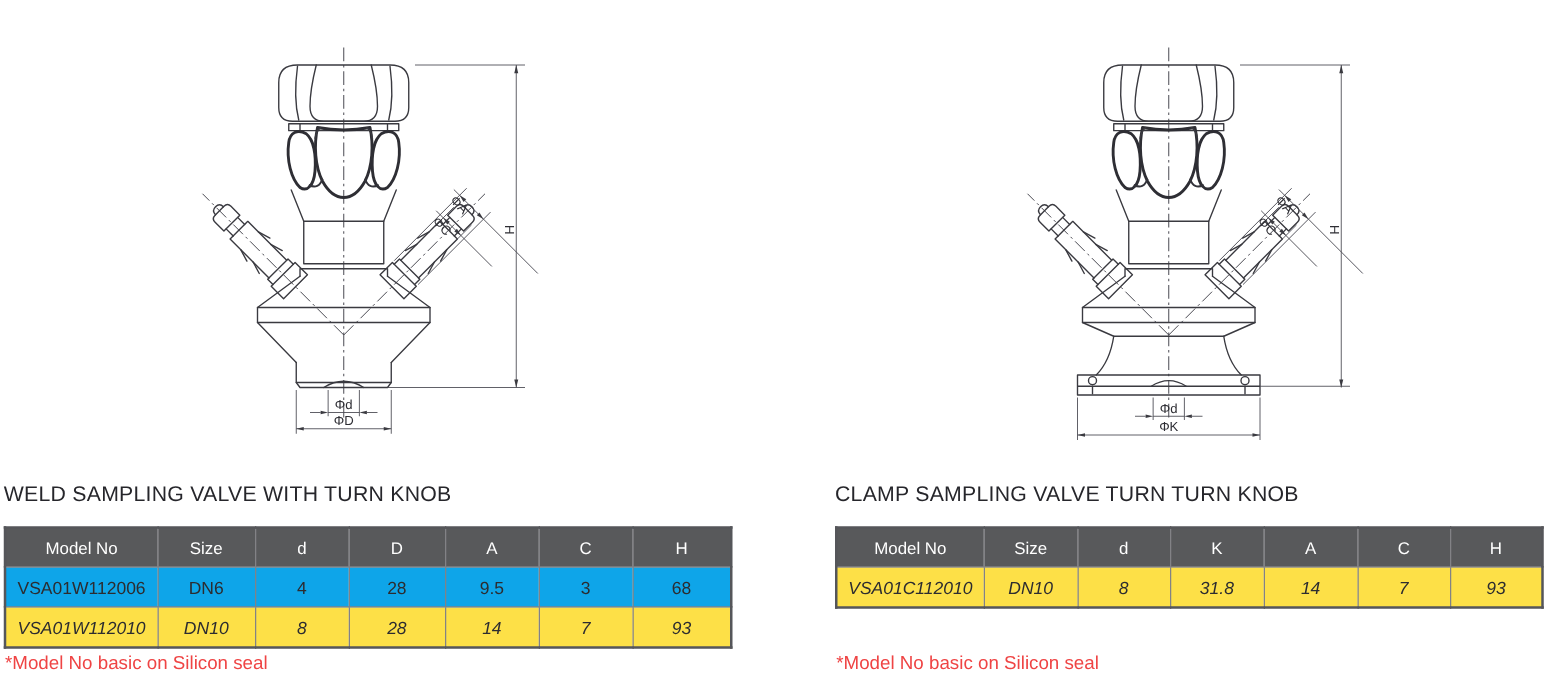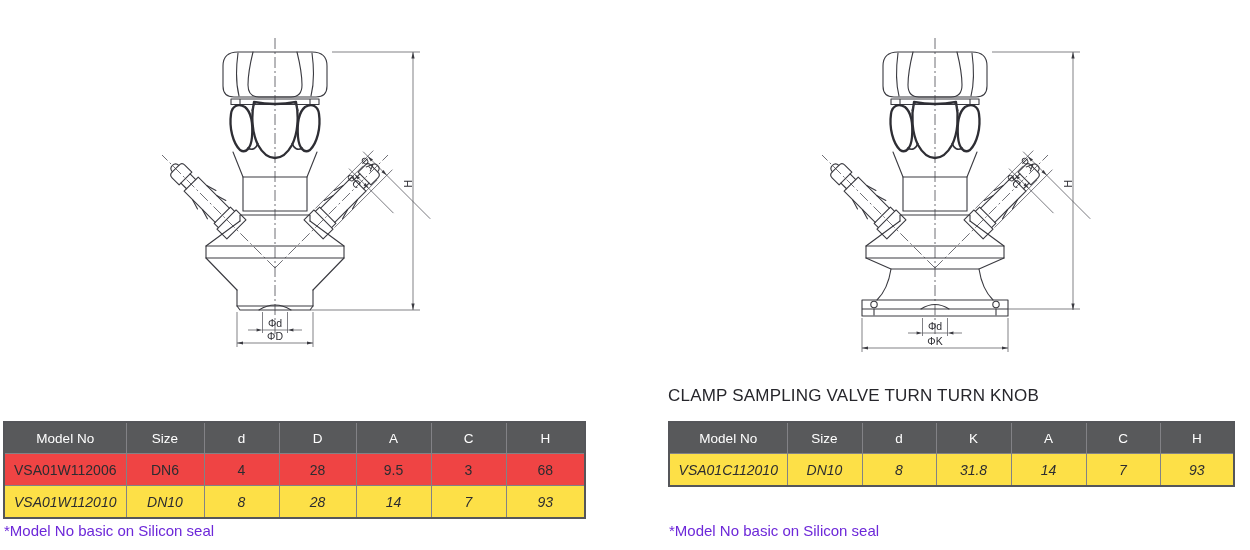--- a/index.html
+++ b/index.html
@@ -7,23 +7,23 @@
         font-family:"Liberation Sans",sans-serif;}
   #drawing{position:absolute;left:0;top:0;width:1250px;height:375px;}
   .section-title{position:absolute;top:386px;font-size:17px;letter-spacing:.2px;
         color:#26262b;font-weight:400;white-space:nowrap;}
   #title-weld{left:3px;} #title-clamp{left:668px;}
   .spec-table{position:absolute;top:421px;border-collapse:collapse;table-layout:fixed;
         border:2px solid #55565a;font-size:14px;color:#2c2c30;}
   #table-weld{left:3px;width:581px;} #table-clamp{left:668px;width:565px;}
   .spec-table th{background:#58595b;color:#ffffff;font-weight:400;font-size:13.5px;
         height:28px;border:1px solid #828286;text-align:center;}
-  .spec-table td{height:29px;border:1px solid #828286;text-align:center;background:#ef4444;}
+  .spec-table td{height:29px;border:1px solid #828286;text-align:center;background:#0ea5e9;}
   .spec-table tr.alt td{background:#fde047;font-style:italic;}
-  .footnote{position:absolute;top:522px;font-size:15px;color:#6d28d9;}
+  .footnote{position:absolute;top:522px;font-size:15px;color:#ef4444;}
   #footnote-weld{left:4px;} #footnote-clamp{left:669px;}
   
   .ln{stroke:#3a3a40;stroke-width:1.1;fill:none;stroke-linecap:round;}
   .thick{stroke:#2e2e34;stroke-width:2.3;fill:none;stroke-linejoin:round;}
   .mid{stroke:#33333a;stroke-width:1.6;fill:none;}
   .brg{stroke:#3a3a40;stroke-width:1.2;fill:none;}
   .dim{stroke:#4a4a52;stroke-width:0.7;fill:none;}
   .cl{stroke:#4a4a52;stroke-width:0.8;fill:none;stroke-dasharray:11 3 2 3;}
   .arr{fill:#3a3a40;stroke:none;}
   .dimtxt{font-family:"Liberation Sans",sans-serif;font-size:10.5px;fill:#2e2e34;}
@@ -126,20 +126,21 @@
     <g>
       <use href="#valve-top" transform="translate(275,0)"></use>
       <use href="#weld-bottom" transform="translate(275,0)"></use>
     </g>
     <g>
       <use href="#valve-top" transform="translate(935,0)"></use>
       <use href="#clamp-bottom" transform="translate(935,0)"></use>
     </g>
   </svg>
 
+  <div class="section-title" id="title-weld">WELD SAMPLING VALVE WITH TURN KNOB</div>
   <div class="section-title" id="title-clamp">CLAMP SAMPLING VALVE TURN TURN KNOB</div>
 
   <table class="spec-table" id="table-weld">
     <colgroup>
       <col style="width:122px">
         <col style="width:78px">
         <col style="width:75px">
       <col style="width:77px">
         <col style="width:75px">
         <col style="width:75px">

